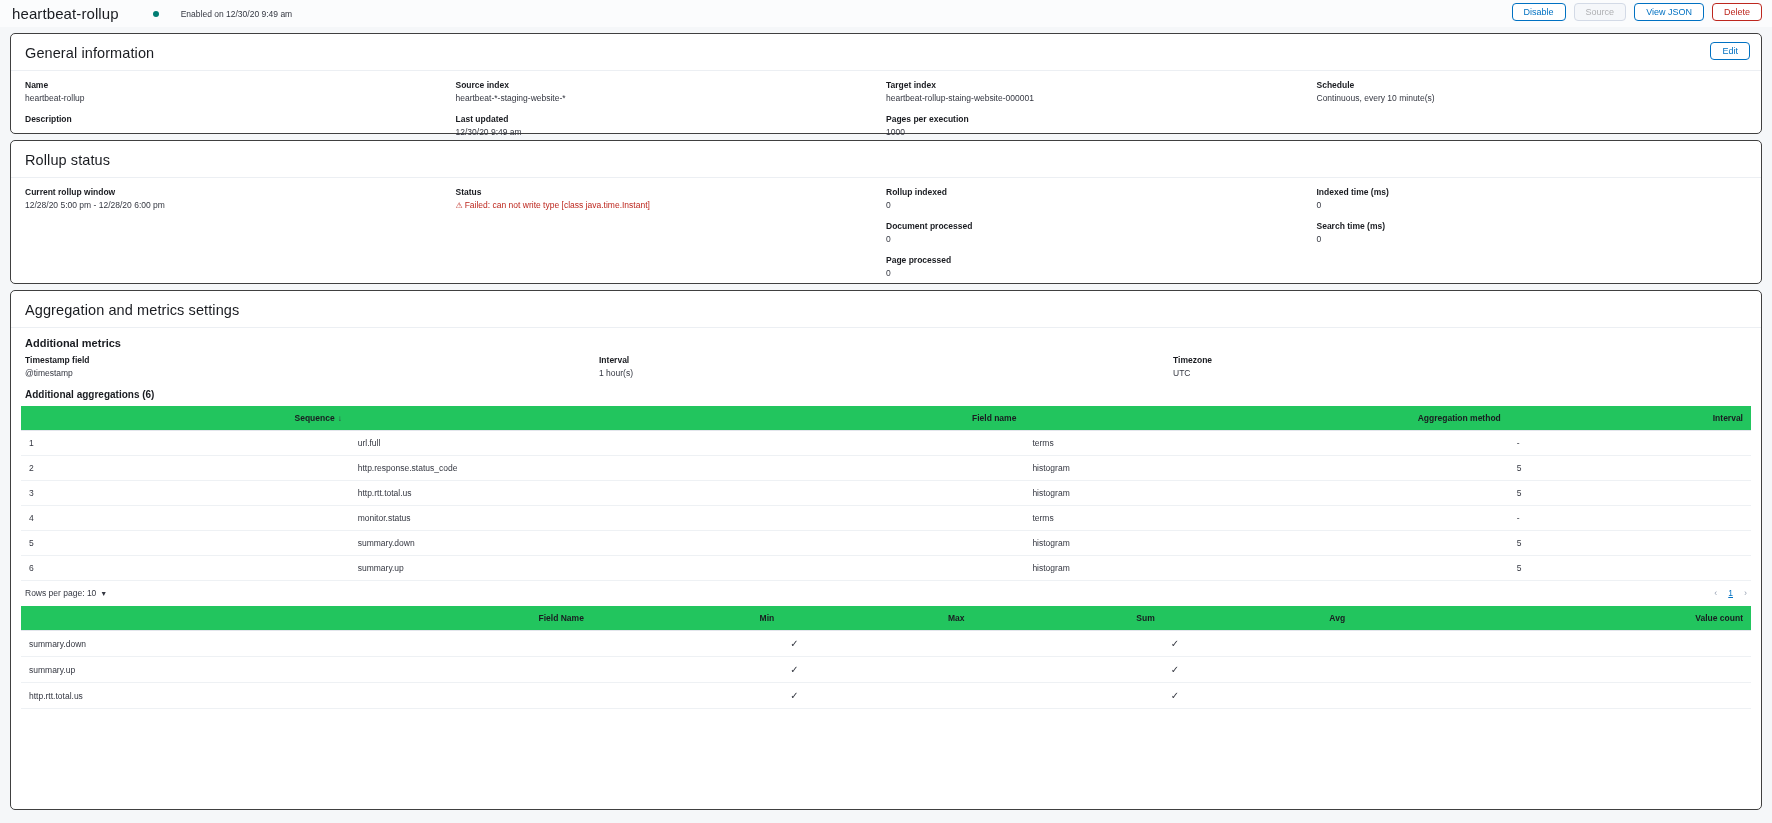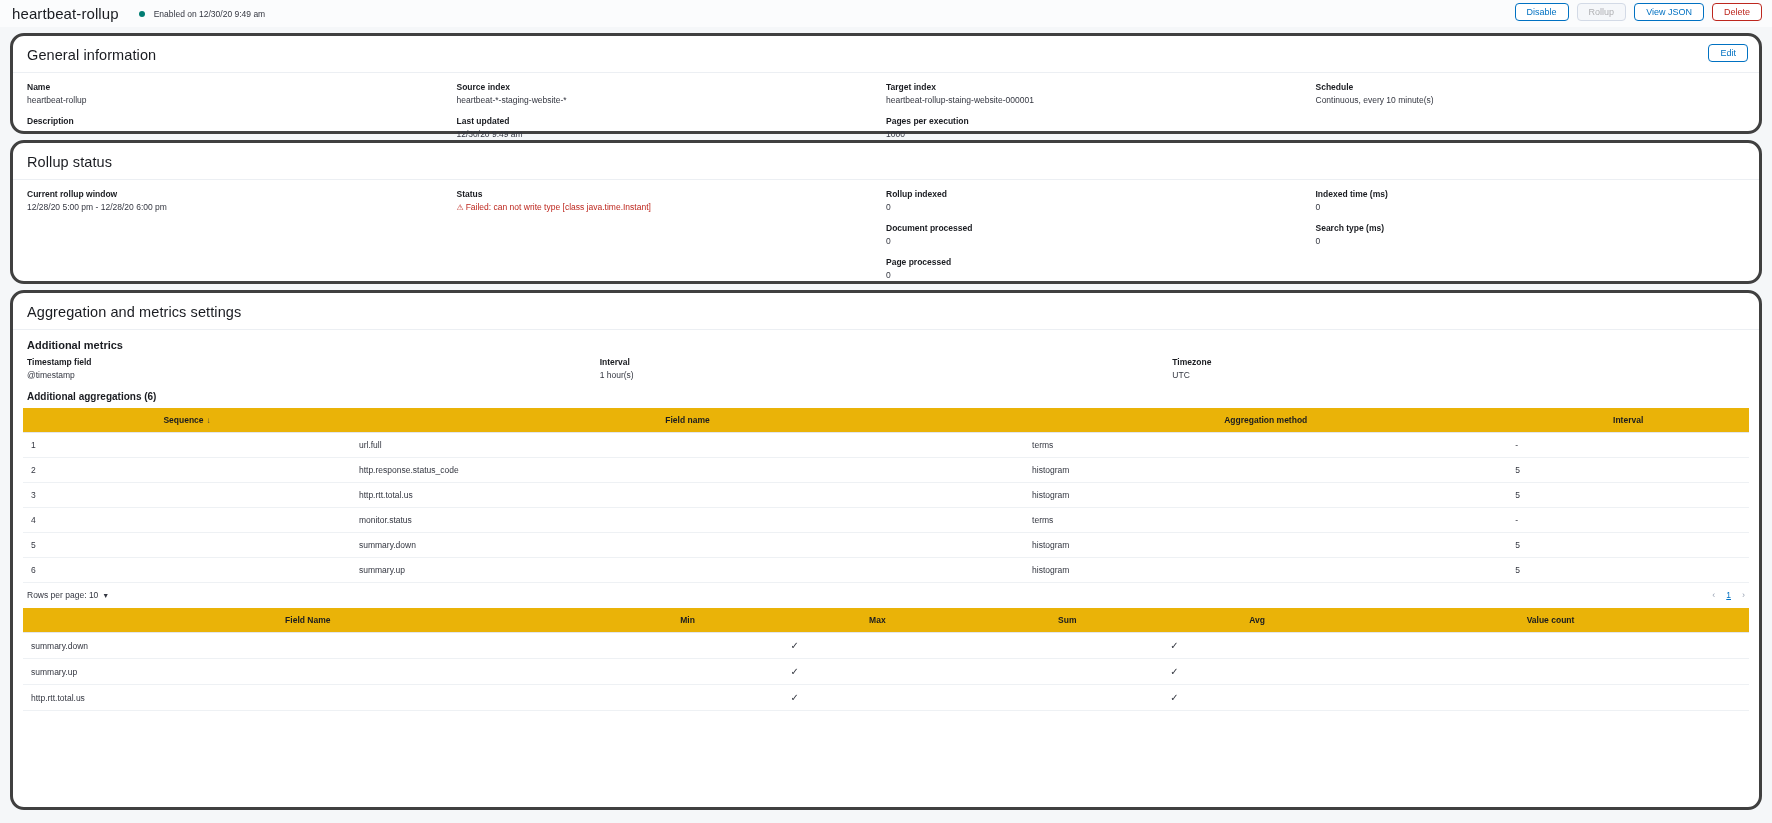--- a/index.html
+++ b/index.html
@@ -23,21 +23,22 @@
     position: relative;
   }
   .page-title {
     font-size: 15px;
     font-weight: 400;
     color: #1a1c21;
     letter-spacing: .1px;
   }
   .status-wrap {
     display: flex; align-items: center;
-    gap: 9px;
+    margin-left: 14px;
+    gap: 22px;
     padding-left: 20px;
   }
   .dot {
     width: 6px; height: 6px; border-radius: 50%;
     background: #017d73;
     display: inline-block;
   }
   .status-text { font-size: 8.5px; color: #343741; }
   .topbar-actions {
     position: absolute;
@@ -55,22 +56,22 @@
     cursor: pointer;
     line-height: 1;
     height: 18px;
   }
   .btn.disabled { color: #afb0b3; border-color: #d3dae6; background: #f5f7fa; cursor: default; }
   .btn.danger { color: #bd271e; border-color: #bd271e; }
 
   
   .panel {
     background: #fff;
-    border: 3px solid #404040;
-    border-radius: 14px;
+    border: 1px solid #404040;
+    border-radius: 5px;
     margin: 6px 10px 0 10px;
     position: relative;
   }
   .panel-title {
     font-size: 14.5px;
     font-weight: 400;
     color: #1a1c21;
     padding: 11px 14px 9px 14px;
     letter-spacing: .1px;
   }
@@ -117,27 +118,27 @@
   }
 
   
   .table-wrap { padding: 0 10px 0 10px; }
   table {
     width: 100%;
     border-collapse: collapse;
     font-size: 8.5px;
   }
   thead th {
-    text-align: center;
+    text-align: right;
     font-size: 8.5px;
     font-weight: bold;
     color: #1a1c21;
     padding: 7px 8px;
     border-bottom: 1px solid #e3e6ec;
-    background: #eab308;
+    background: #22c55e;
     white-space: nowrap;
   }
   tbody td {
     padding: 7px 8px;
     border-bottom: 1px solid #eef1f4;
     color: #343741;
     font-size: 8.5px;
   }
   tbody tr:last-child td { border-bottom: 1px solid #eef1f4; }
   .sort-arrow { font-size: 8px; margin-left: 3px; color: #343741; }
@@ -169,21 +170,21 @@
 <div class="app">
 
   <div class="topbar">
     <div class="page-title">heartbeat-rollup</div>
     <div class="status-wrap">
       <span class="dot"></span>
       <span class="status-text">Enabled on 12/30/20 9:49 am</span>
     </div>
     <div class="topbar-actions">
       <button class="btn">Disable</button>
-      <button class="btn disabled">Rollup</button>
+      <button class="btn disabled">Source</button>
       <button class="btn">View JSON</button>
       <button class="btn danger">Delete</button>
     </div>
   </div>
 
   <div class="panel" style="height:101px;">
     <div class="panel-title">General information</div>
     <button class="btn edit-btn">Edit</button>
     <div class="panel-divider"></div>
     <div class="fields" style="padding-top:9px;">
@@ -254,21 +255,21 @@
           <div class="field-value">0</div>
         </div>
       </div>
 
       <div>
         <div class="cell">
           <div class="field-label">Indexed time (ms)</div>
           <div class="field-value">0</div>
         </div>
         <div class="cell">
-          <div class="field-label">Search type (ms)</div>
+          <div class="field-label">Search time (ms)</div>
           <div class="field-value">0</div>
         </div>
       </div>
     </div>
   </div>
 
   <div class="panel" style="height:520px;">
     <div class="panel-title">Aggregation and metrics settings</div>
     <div class="panel-divider"></div>
 

